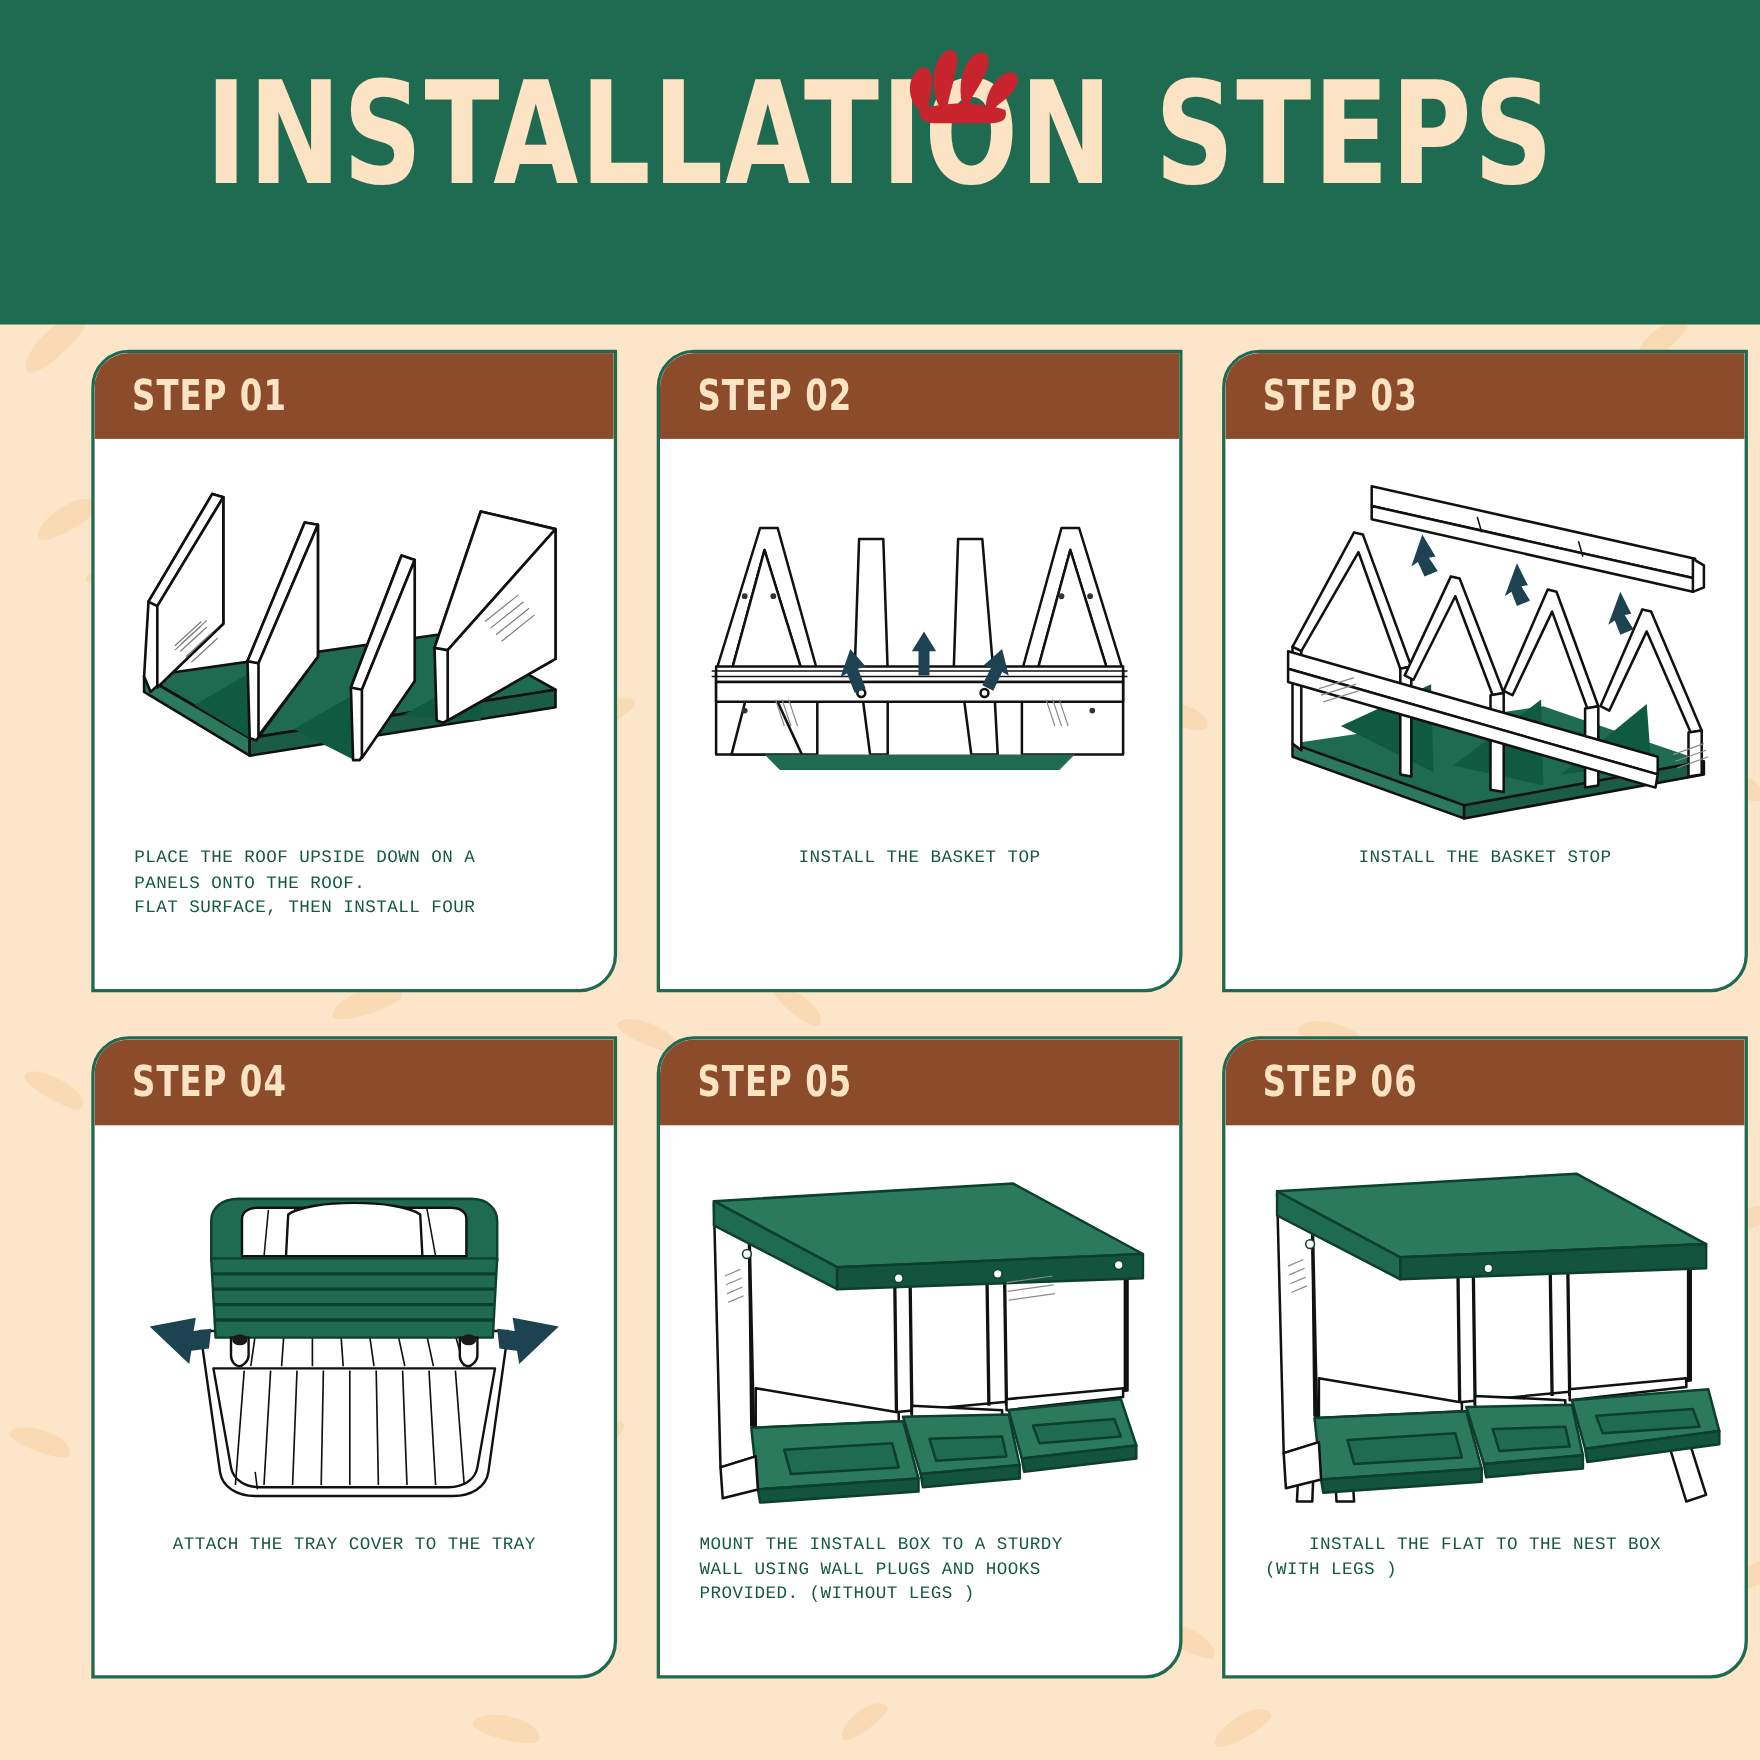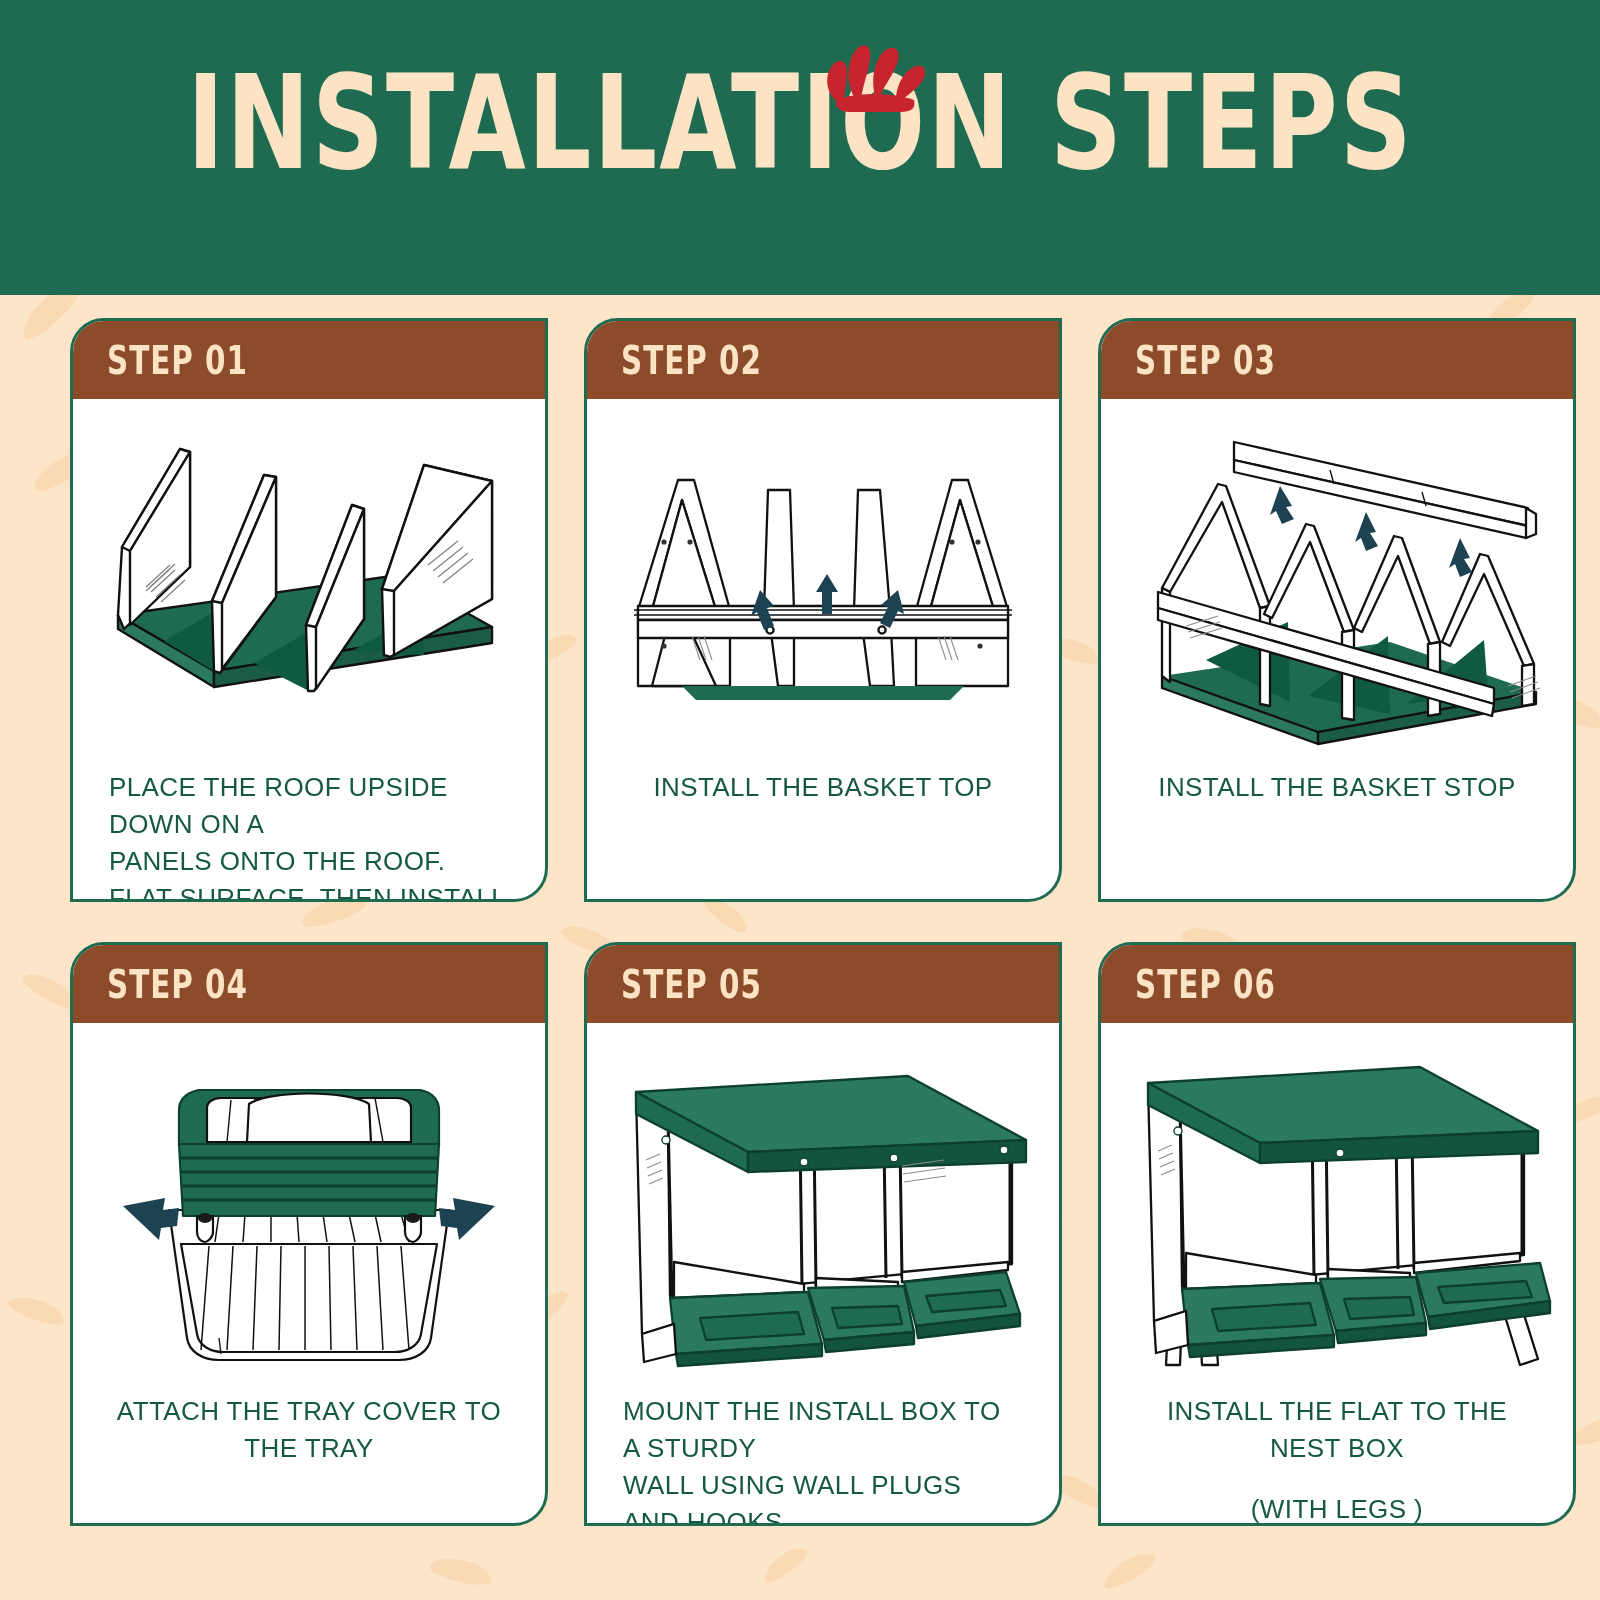--- a/index.html
+++ b/index.html
@@ -37,21 +37,21 @@
   }
   .rooster{
     position:absolute;
     left:816px;top:38px;
     width:120px;height:78px;
     pointer-events:none;
   }
 
   
   .grid{
-    position:absolute;left:34px;top:318px;
+    position:absolute;left:47px;top:318px;
     width:1209px;height:1240px;
     display:grid;
     grid-template-columns:478px 478px 478px;
     grid-template-rows:584px 584px;
     column-gap:36px;row-gap:40px;padding-left:36px;
   }
 
   .card{
     position:relative;
     background:#FFFFFF;
@@ -80,30 +80,30 @@
     display:flex;flex-direction:column;
   }
   .art{
     position:relative;
     flex:0 0 370px;
     display:flex;align-items:center;justify-content:center;
   }
   .art svg{display:block;}
   .caption{
     padding:0 36px;
-    font-family:Liberation Sans, sans-serif;
-    font-size:26px;
+    font-family:Liberation Mono, monospace;
+    font-size:16px;
     line-height:1.42;
     letter-spacing:.4px;
     color:#15593F;
   }
   .caption.center{text-align:center;}
   .caption.left{text-align:left;}
   .caption .ln{display:block;}
-  .caption .ln.right{text-align:center;margin-top:24px;}
+  .caption .ln.right{text-align:left;}
 </style>
 </head>
 <body>
 
 <div class="page">
 
   <div class="bg-texture" id="bgtex">
       <div class="feather" style="left: 30px; top: 460px; width: 62px; height: 22px; transform: rotate(-28deg);"></div>
       <div class="feather" style="left: 78px; top: 520px; width: 54px; height: 18px; transform: rotate(14deg);"></div>
       <div class="feather" style="left: 14px; top: 300px; width: 70px; height: 24px; transform: rotate(-40deg);"></div>

